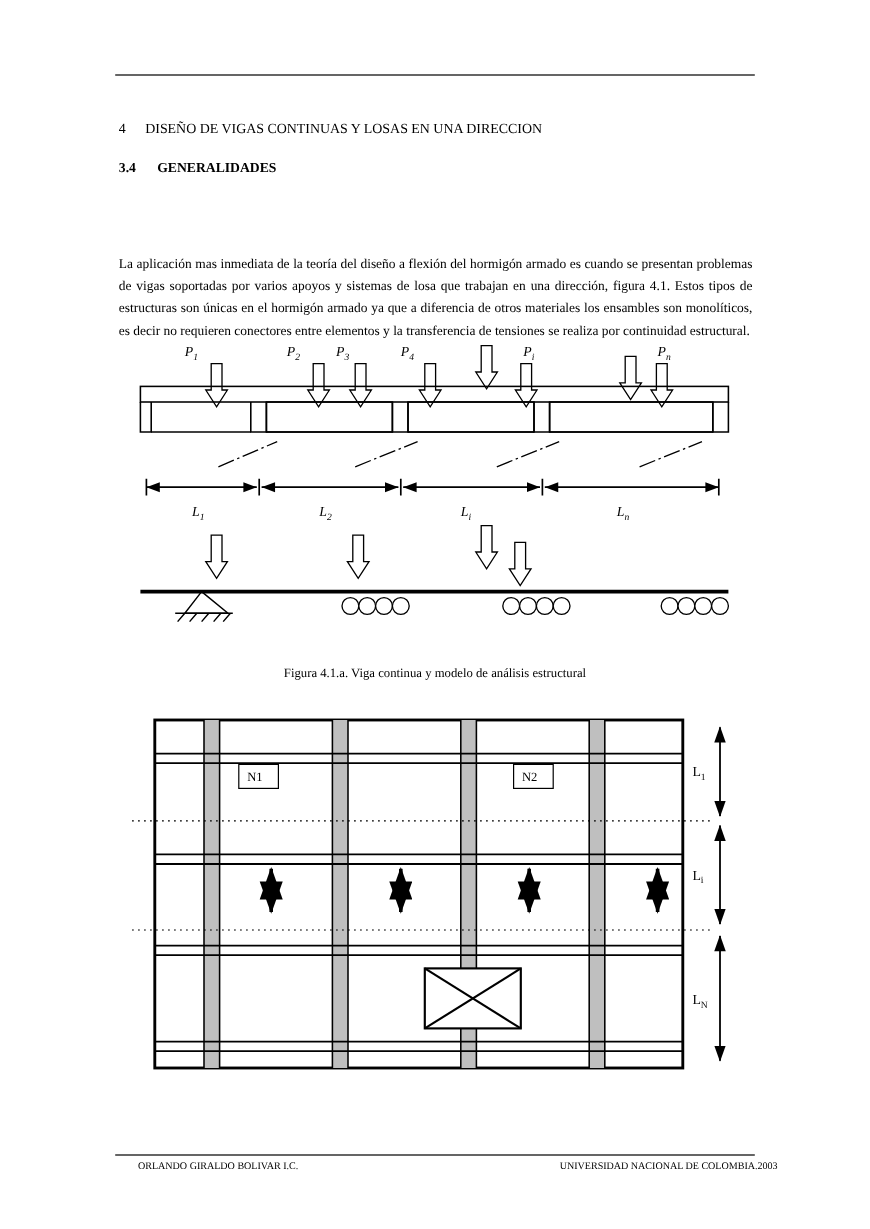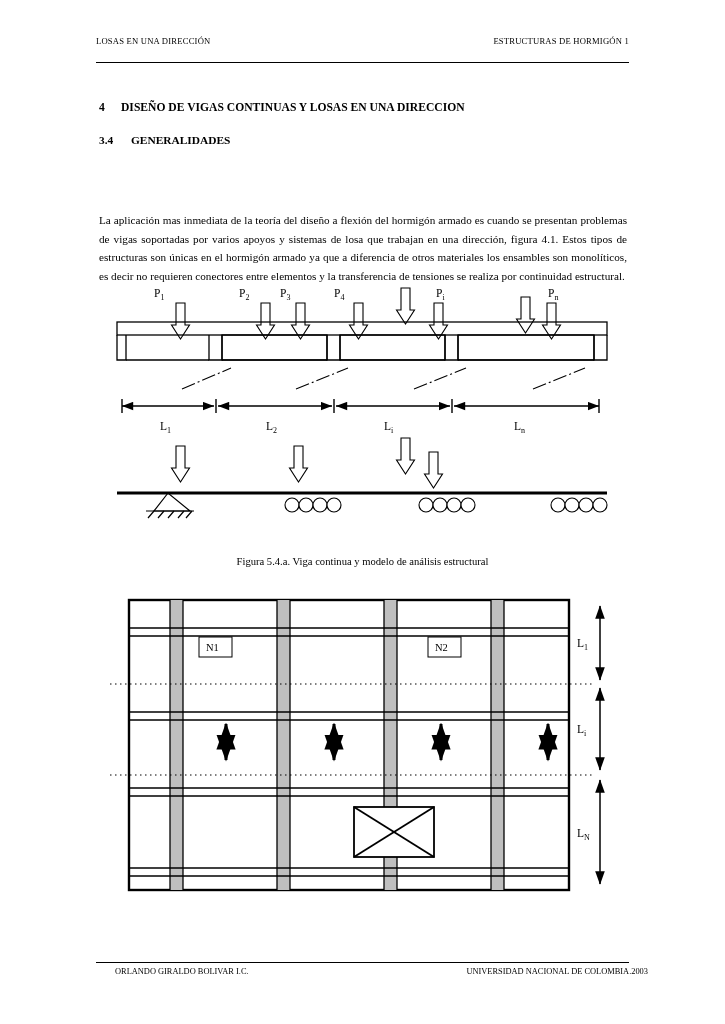--- a/index.html
+++ b/index.html
@@ -63,21 +63,21 @@
     font-variant: small-caps;
     padding-left: 19px;
   }
 
   
   .h1 {
     position: absolute;
     left: 99px;
     top: 101px;
     font-size: 11.6px;
-    font-weight: bold;
+    font-weight: normal;
   }
   .h1 .num { display: inline-block; width: 22px; }
   .h2 {
     position: absolute;
     left: 99px;
     top: 134px;
     font-size: 11.4px;
     font-weight: bold;
   }
   .h2 .num { display: inline-block; width: 32px; }
@@ -102,42 +102,39 @@
   #cap-a { top: 556px; left: 0; }
   #cap-b { top: 919px; left: 0; }
 
   
   .figA {
     position: absolute;
     left: 96px;
     top: 275px;
     width: 533px;
     height: 260px;
+    font-style: italic;
   }
   .figA svg, .figB svg { display: block; }
 
   
   .figB {
     position: absolute;
     left: 96px;
     top: 592px;
     width: 533px;
     height: 315px;
     text-align: center;
   }
 </style>
 </head>
 <body>
 
 <div class="page">
 
-  <div class="header">
-    <span class="hdr-left">LOSAS EN UNA DIRECCIÓN</span>
-    <span class="hdr-right">ESTRUCTURAS DE HORMIGÓN 1</span>
-  </div>
   <div class="header-rule"></div>
 
   <div class="h1">
     <span class="num">4</span><span>DISEÑO DE VIGAS CONTINUAS Y LOSAS EN UNA DIRECCION</span>
   </div>
 
   <div class="h2">
     <span class="num">3.4</span><span>GENERALIDADES</span>
   </div>
 
@@ -251,21 +248,21 @@
 
       <g font-family="Liberation Serif, serif" font-size="11.5" fill="#000">
         <text x="64" y="155">L<tspan font-size="8" dy="3">1</tspan></text>
         <text x="170" y="155">L<tspan font-size="8" dy="3">2</tspan></text>
         <text x="288" y="155">L<tspan font-size="8" dy="3">i</tspan></text>
         <text x="418" y="155">L<tspan font-size="8" dy="3">n</tspan></text>
       </g>
     </svg>
   </div>
 
-  <div class="caption" id="cap-a">Figura 5.4.a. Viga continua y modelo de análisis estructural</div>
+  <div class="caption" id="cap-a">Figura 4.1.a. Viga continua y modelo de análisis estructural</div>
 
   <div class="figB">
     <svg width="533" height="315" viewBox="0 0 533 315" xmlns="http://www.w3.org/2000/svg">
       <defs>
         <marker id="bArrEnd" markerWidth="10" markerHeight="10" refX="8.5" refY="3.2" orient="auto" markerUnits="strokeWidth">
           <path d="M0,0 L9,3.2 L0,6.4 z" fill="#000"></path>
         </marker>
         <marker id="bArrStart" markerWidth="10" markerHeight="10" refX="0.5" refY="3.2" orient="auto" markerUnits="strokeWidth">
           <path d="M9,0 L0,3.2 L9,6.4 z" fill="#000"></path>
         </marker>

